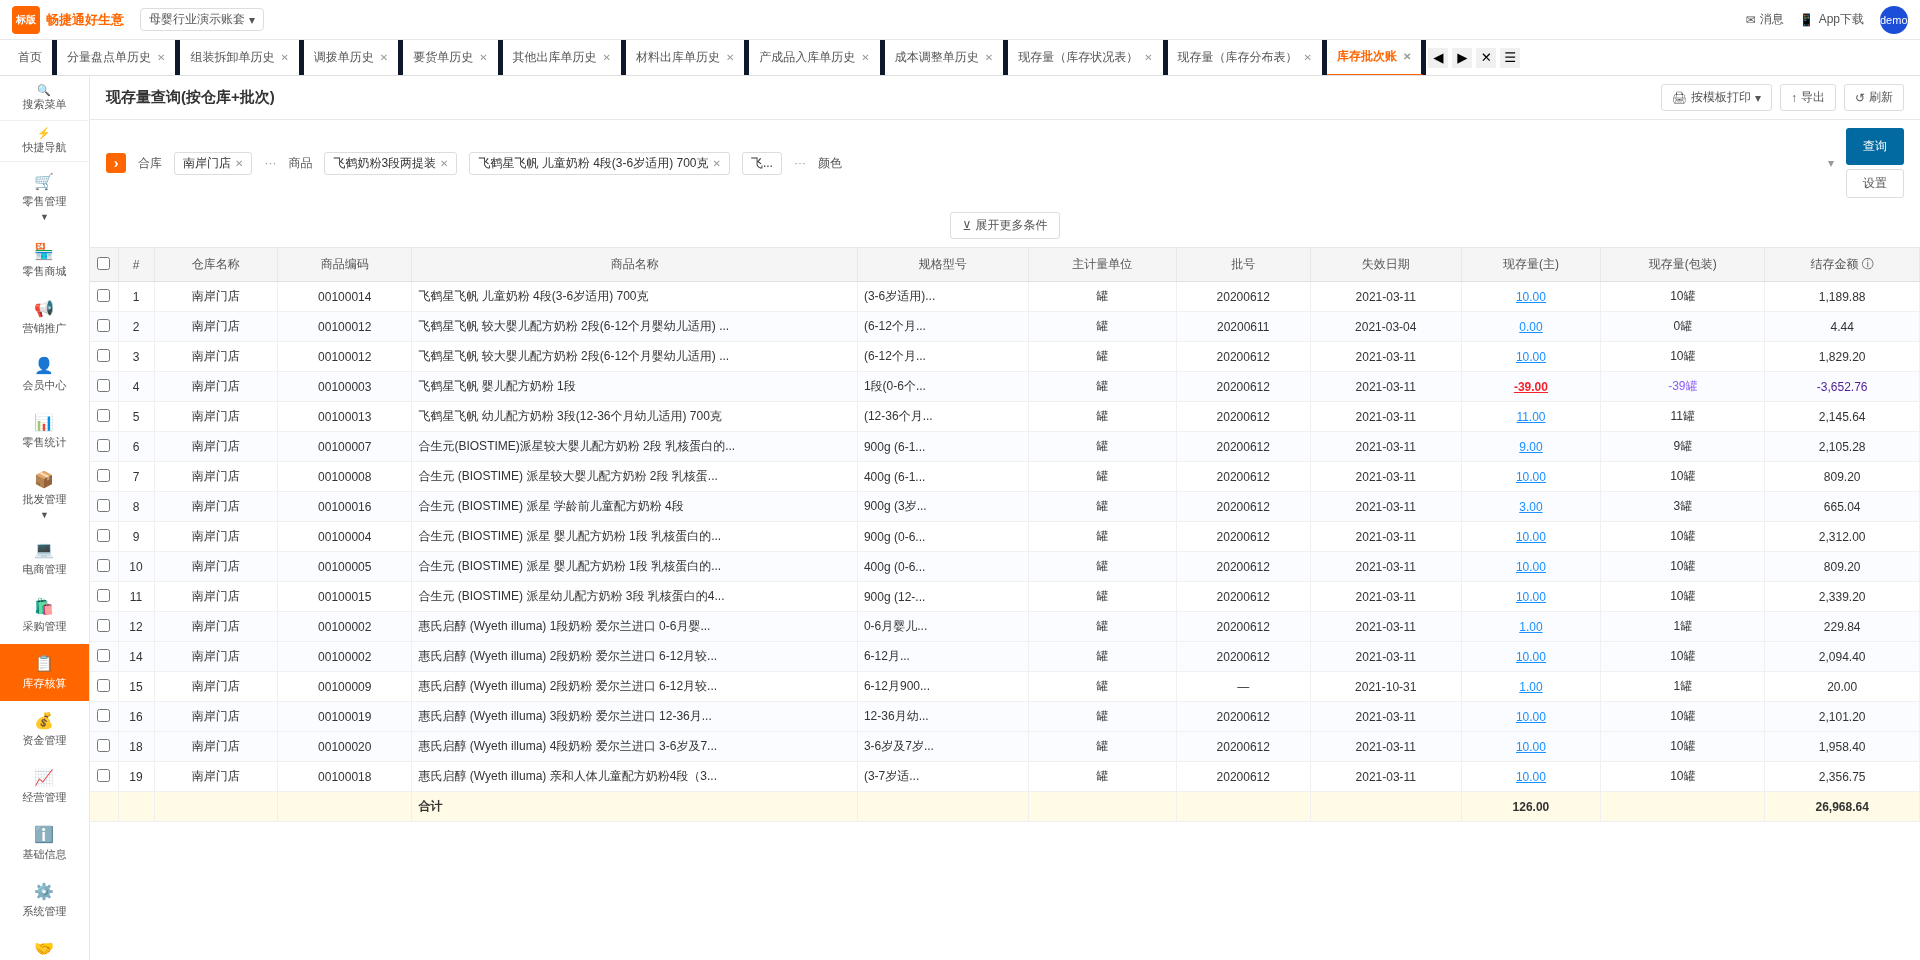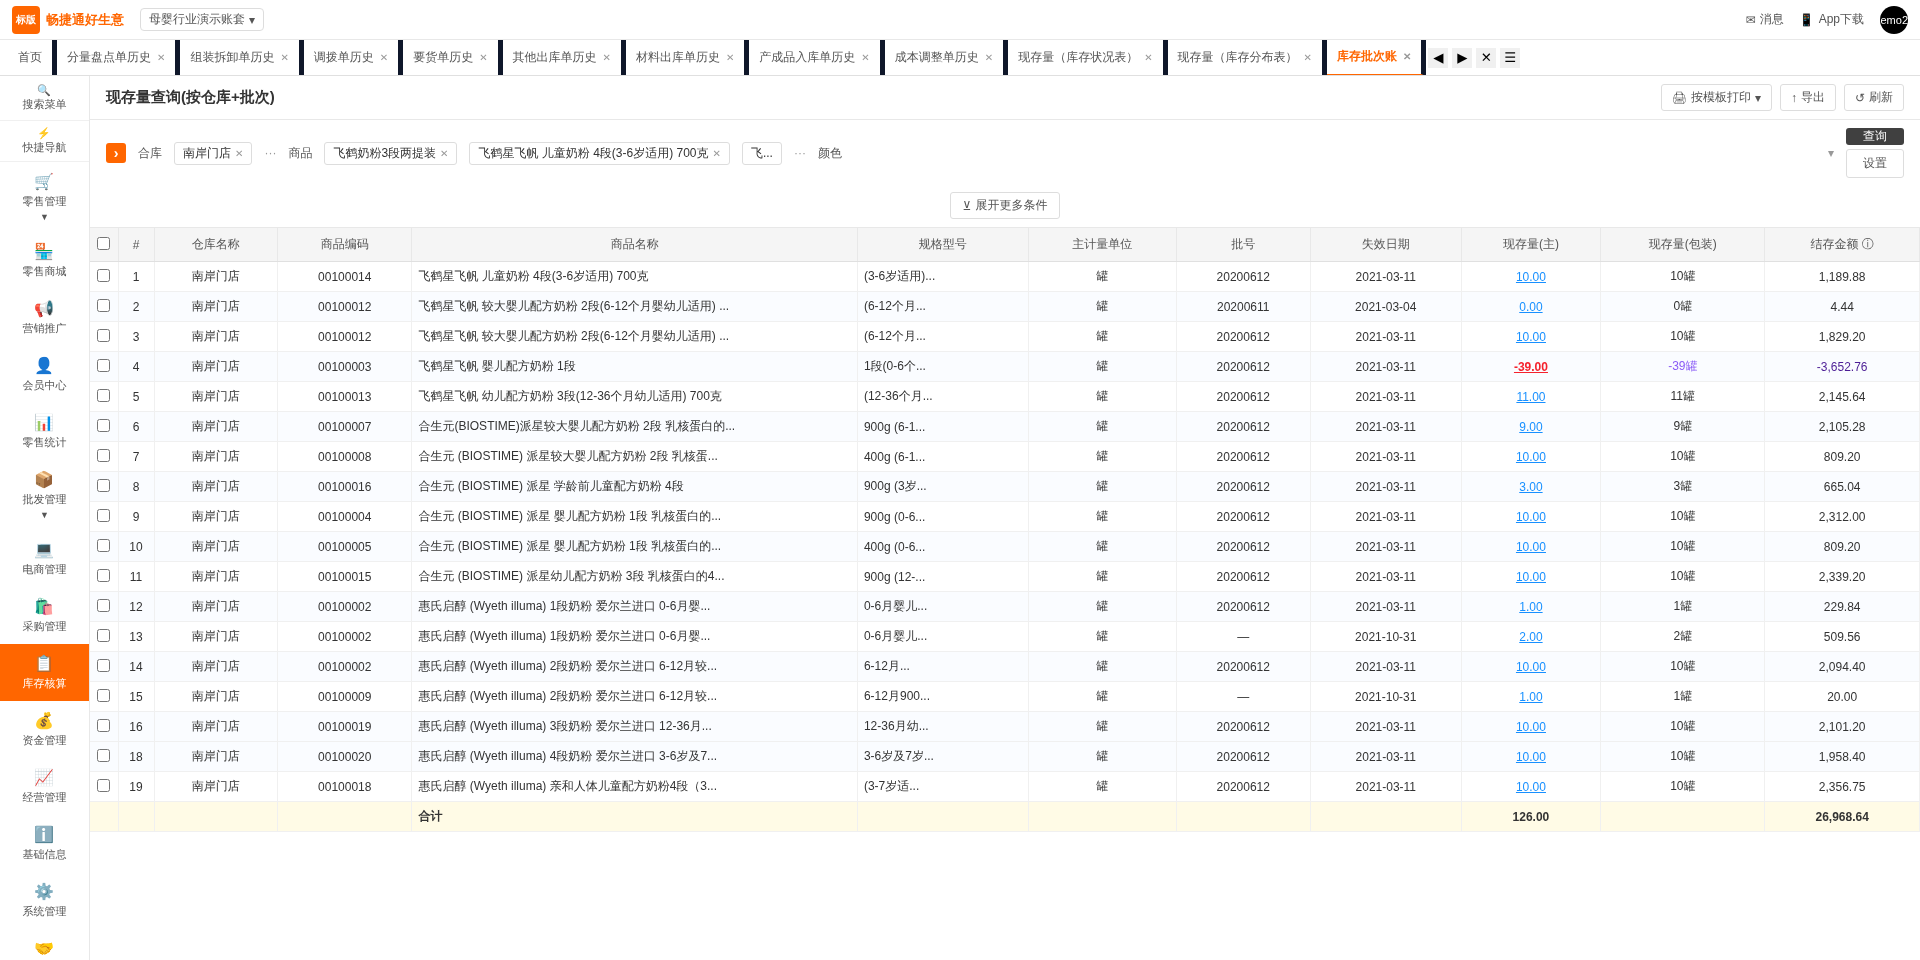--- a/index.html
+++ b/index.html
@@ -20,22 +20,22 @@
     .topbar-dropdown {
       display: flex; align-items: center; gap: 4px; cursor: pointer;
       border: 1px solid #ddd; border-radius: 4px; padding: 2px 8px; font-size: 12px; color: #555;
     }
     .topbar-right {
       margin-left: auto; display: flex; align-items: center; gap: 16px; font-size: 12px; color: #555;
     }
     .topbar-right .msg { display: flex; align-items: center; gap: 4px; cursor: pointer; }
     .topbar-right .app { display: flex; align-items: center; gap: 4px; cursor: pointer; }
     .topbar-right .avatar {
-      width: 28px; height: 28px; background: #000000; border-radius: 50%;
-      display: flex; align-items: center; justify-content: flex-end; color: white; font-size: 11px;
+      width: 28px; height: 28px; background: #1d4ed8; border-radius: 50%;
+      display: flex; align-items: center; justify-content: flex-start; color: white; font-size: 11px;
     }
 
     
     .tabbar {
       display: flex; align-items: center; background: #fff; border-bottom: 1px solid #e0e0e0;
       padding: 0 8px; height: 36px; overflow: hidden;
     }
     .tab {
       display: flex; align-items: center; padding: 0 10px; height: 36px;
       border-right: 5px solid #0f172a; cursor: pointer; white-space: nowrap;
@@ -104,21 +104,21 @@
       display: inline-flex; align-items: center; gap: 4px; padding: 2px 8px;
       background: #fff; border: 1px solid #ddd; border-radius: 3px; font-size: 12px; color: #333; cursor: pointer;
     }
     .filter-tag .tag-x { color: #999; font-size: 10px; cursor: pointer; }
     .filter-expand-btn {
       display: flex; align-items: center; gap: 4px; padding: 4px 12px;
       border: 1px solid #ddd; border-radius: 3px; background: #fff; cursor: pointer; font-size: 12px; color: #555;
       margin: 8px auto 0; width: fit-content;
     }
     .btn-query {
-      padding: 0 16px; background: #404040; color: white; border: none;
+      padding: 10px 16px; background: #0369a1; color: white; border: none;
       border-radius: 3px; cursor: pointer; font-size: 12px;
     }
     .btn-settings {
       padding: 5px 16px; background: #fff; color: #555; border: 1px solid #ddd;
       border-radius: 3px; cursor: pointer; font-size: 12px;
     }
     .filter-actions { display: flex; flex-direction: column; gap: 4px; margin-left: auto; }
 
     
     .table-area { flex: 1; overflow: auto; background: #fff; }
@@ -519,34 +519,20 @@
       <td>00100002</td>
       <td class="td-name" title="惠氏启醇 (Wyeth illuma) 1段奶粉 爱尔兰进口 0-6月婴...">惠氏启醇 (Wyeth illuma) 1段奶粉 爱尔兰进口 0-6月婴...</td>
       <td class="td-spec" title="0-6月婴儿...">0-6月婴儿...</td>
       <td>罐</td>
       <td>20200612</td>
       <td>2021-03-11</td>
       <td><span class="qty-link">1.00</span></td>
       <td style="">1罐</td>
       <td style="">229.84</td>
     </tr>
-            <tr class="row-even">
-      <td><input type="checkbox" style=""></td>
-      <td>13</td>
-      <td>南岸门店</td>
-      <td>00100002</td>
-      <td class="td-name" title="惠氏启醇 (Wyeth illuma) 1段奶粉 爱尔兰进口 0-6月婴...">惠氏启醇 (Wyeth illuma) 1段奶粉 爱尔兰进口 0-6月婴...</td>
-      <td class="td-spec" title="0-6月婴儿...">0-6月婴儿...</td>
-      <td>罐</td>
-      <td>—</td>
-      <td>2021-10-31</td>
-      <td><span class="qty-link">2.00</span></td>
-      <td style="">2罐</td>
-      <td style="">509.56</td>
-    </tr>
             <tr class="row-odd">
       <td><input type="checkbox" style=""></td>
       <td>14</td>
       <td>南岸门店</td>
       <td>00100002</td>
       <td class="td-name" title="惠氏启醇 (Wyeth illuma) 2段奶粉 爱尔兰进口 6-12月较...">惠氏启醇 (Wyeth illuma) 2段奶粉 爱尔兰进口 6-12月较...</td>
       <td class="td-spec" title="6-12月...">6-12月...</td>
       <td>罐</td>
       <td>20200612</td>
       <td>2021-03-11</td>

